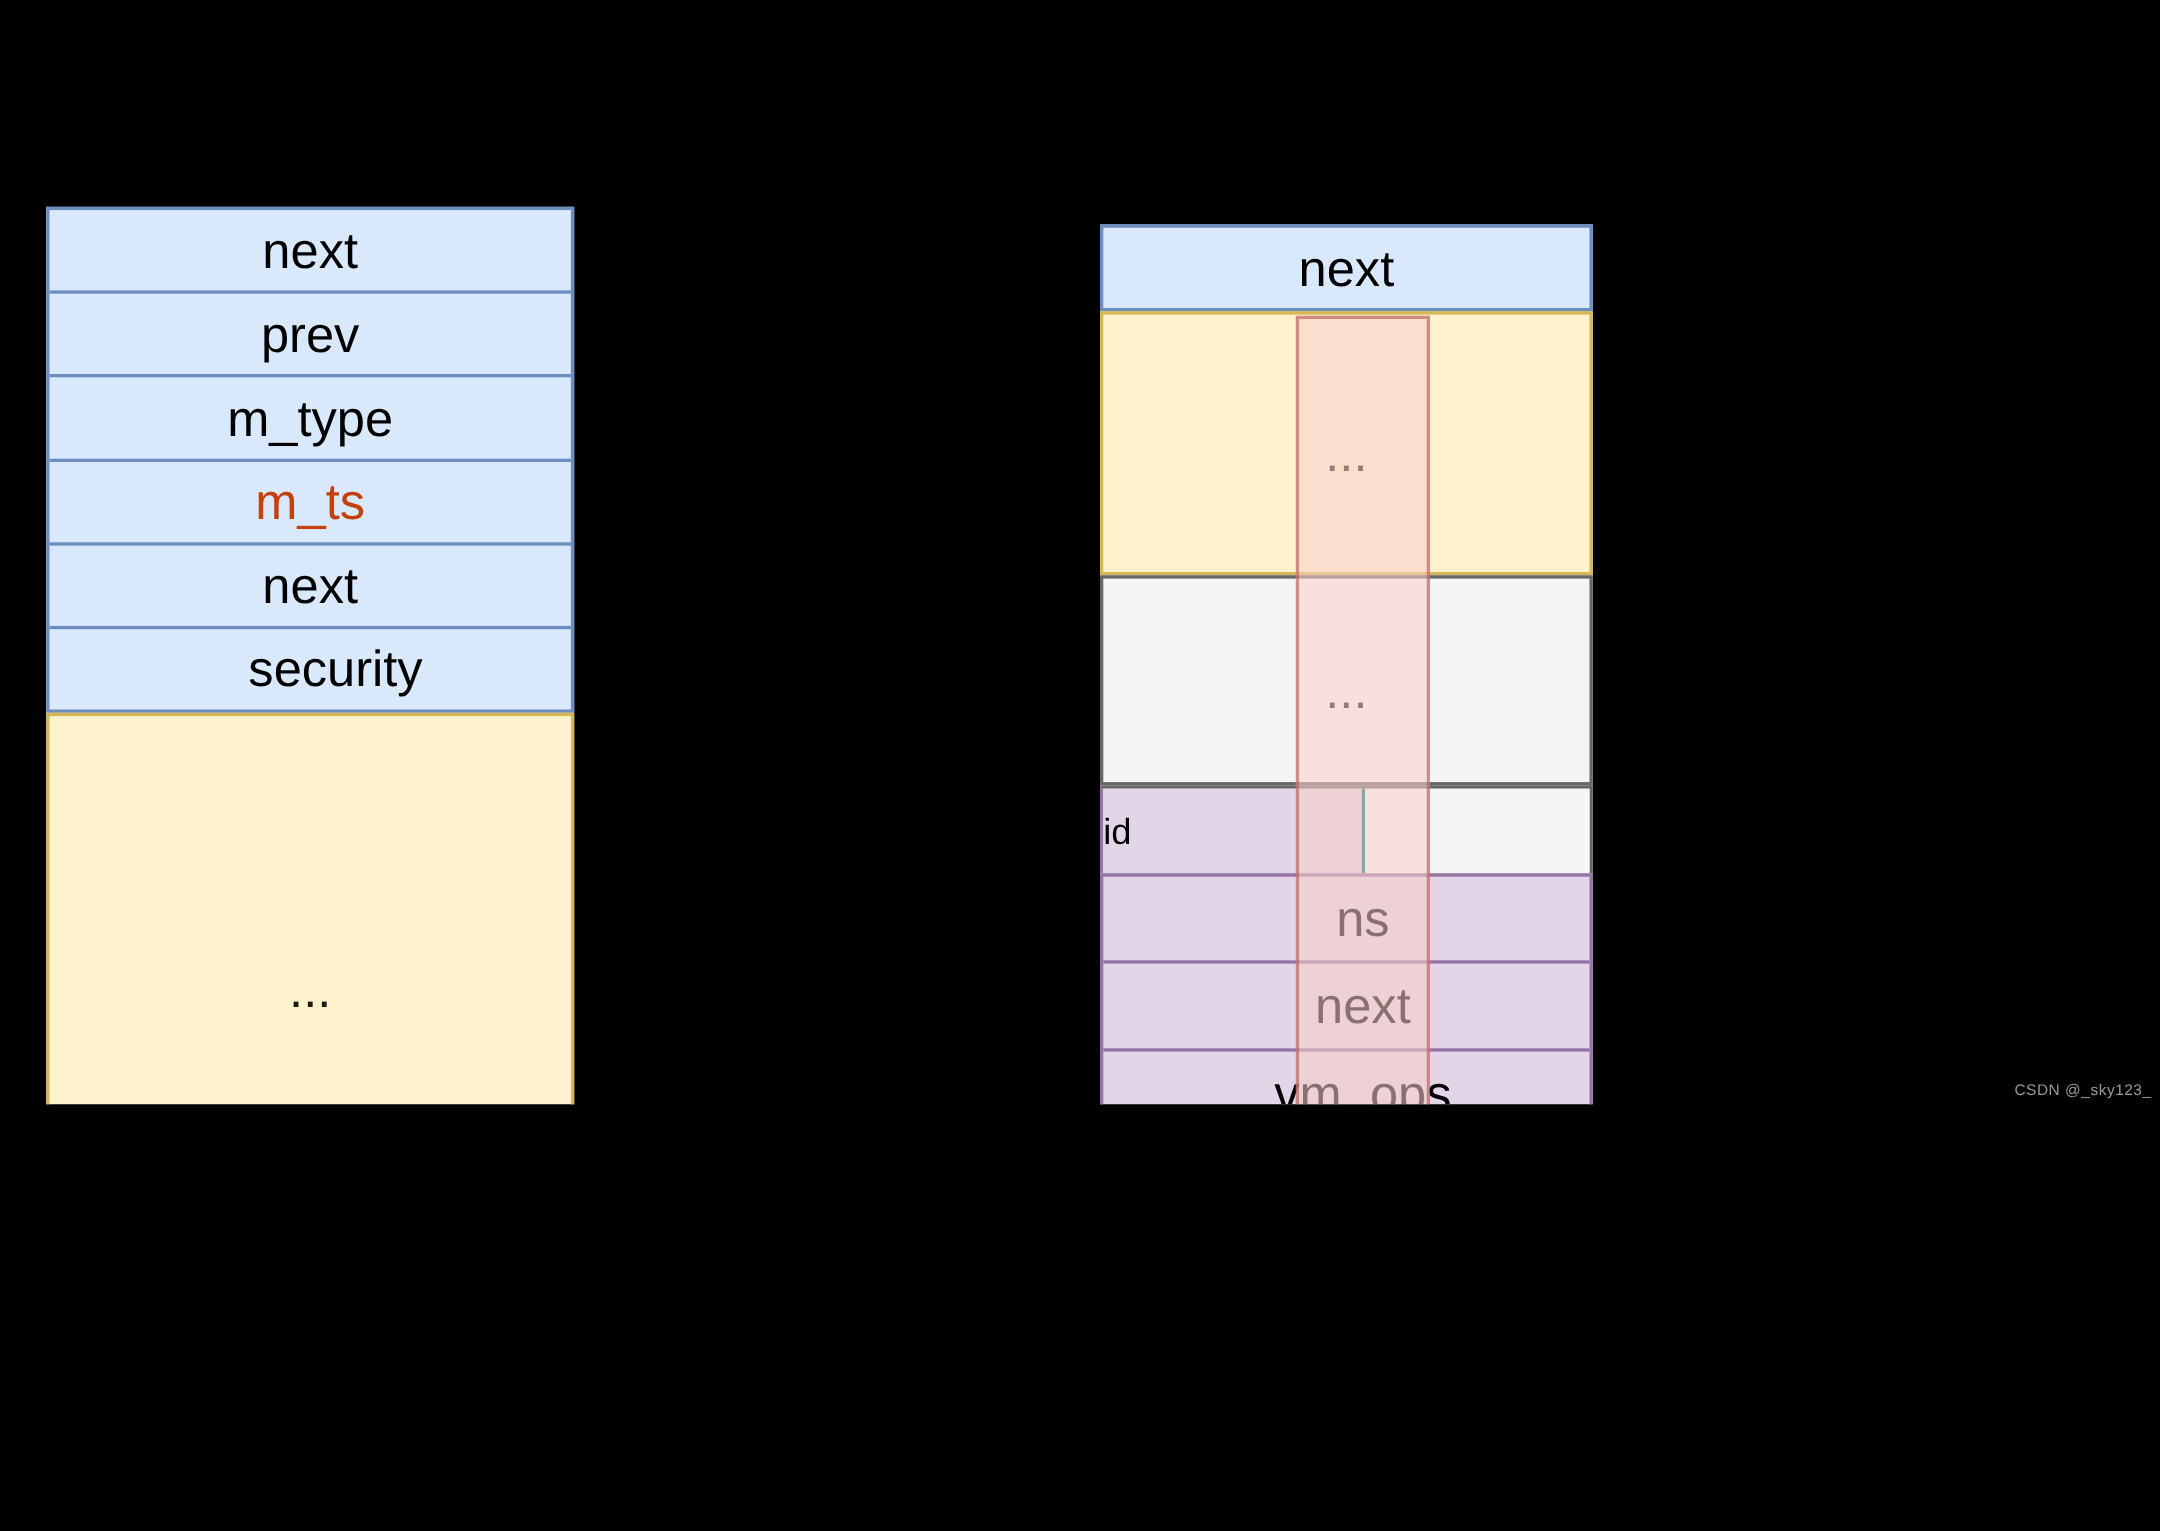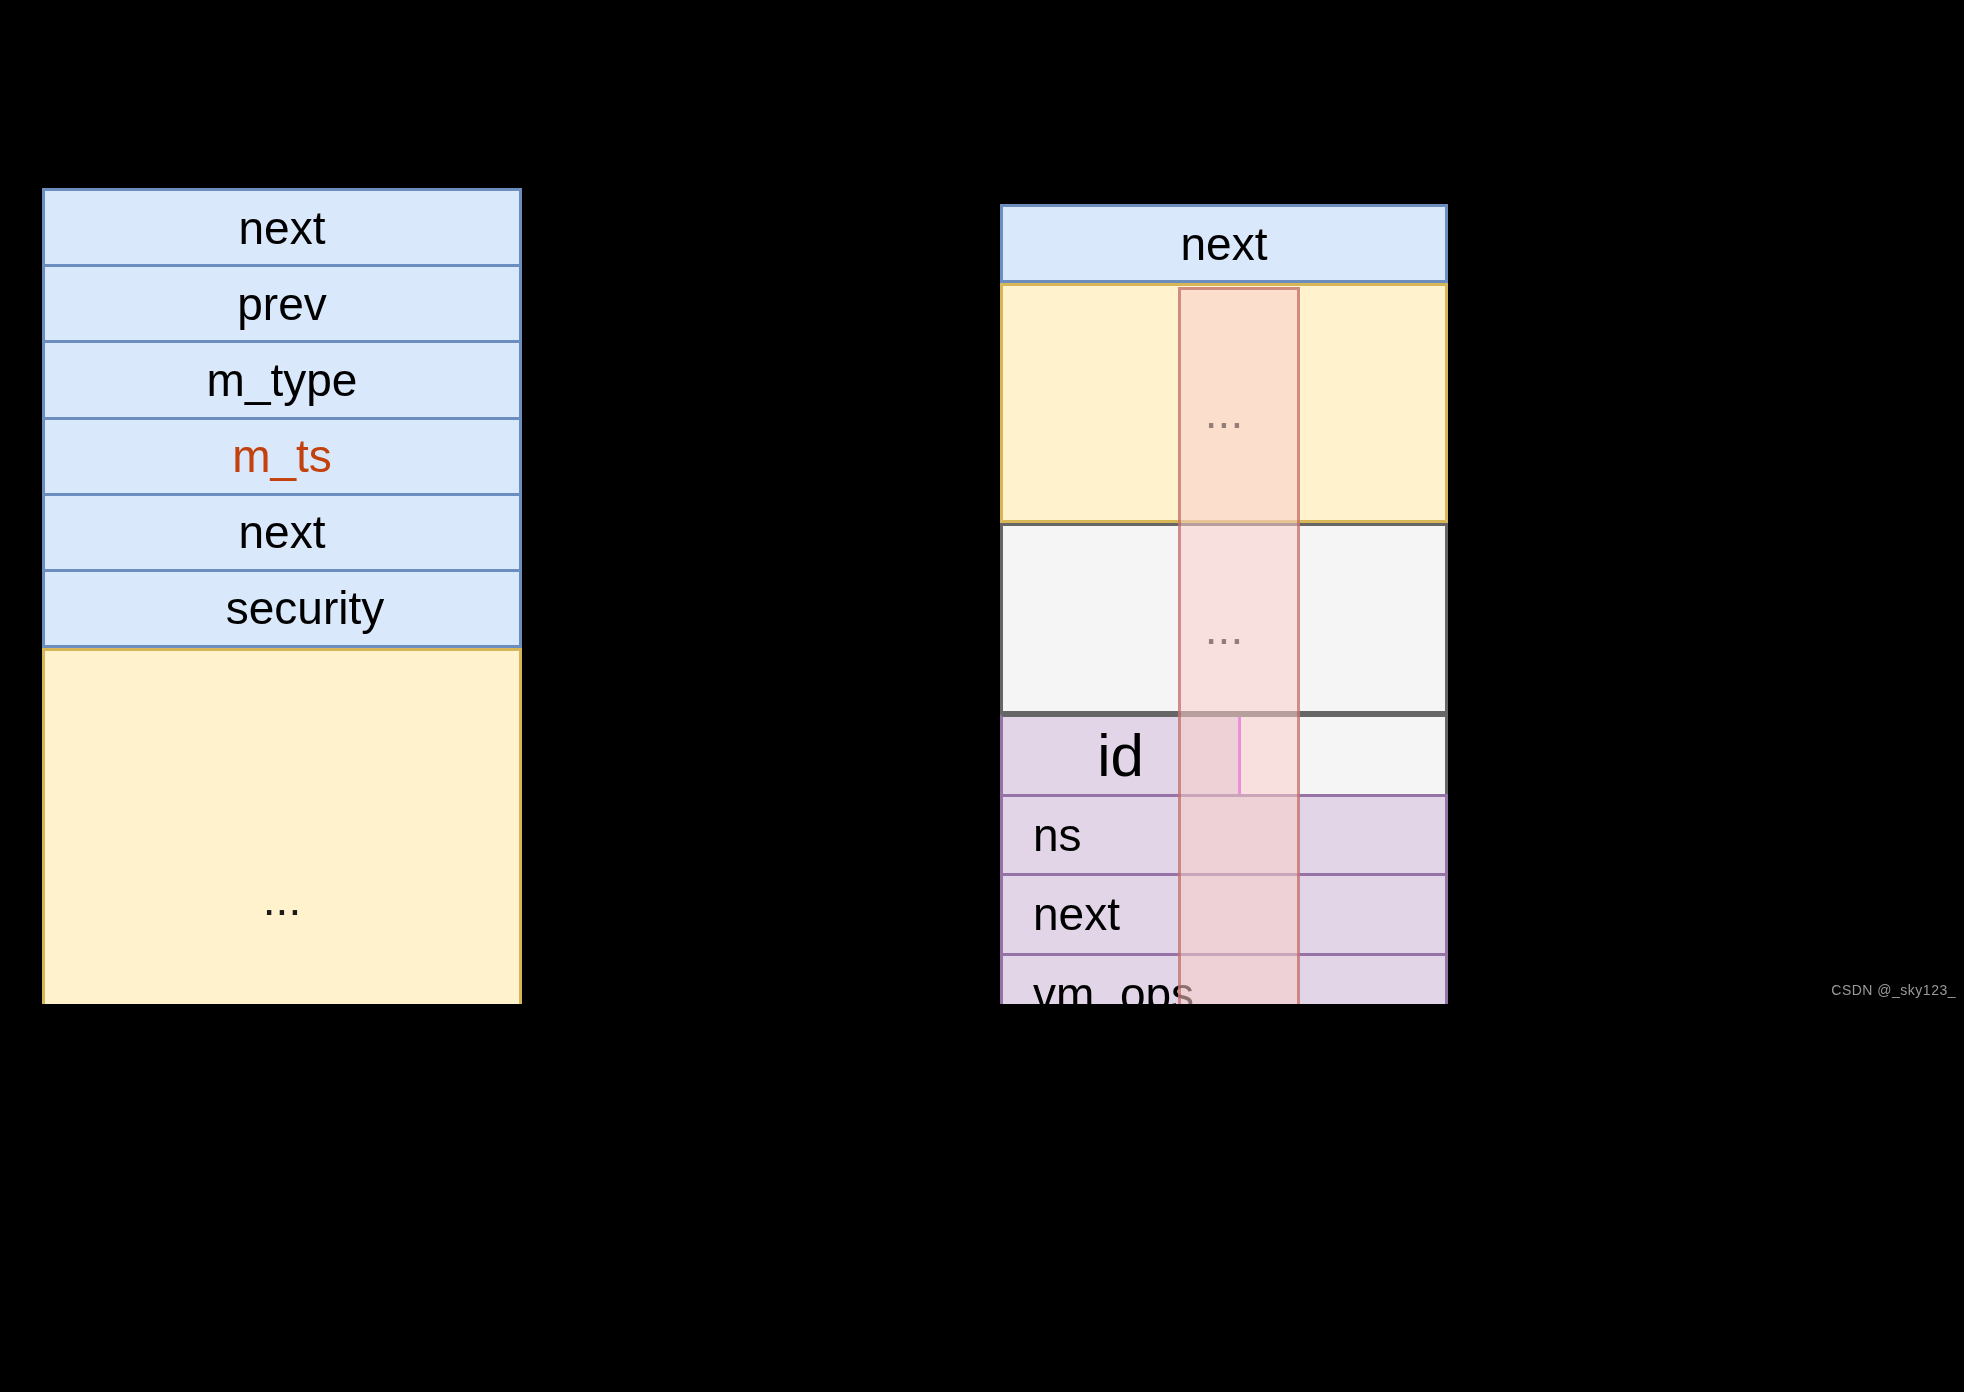--- a/index.html
+++ b/index.html
@@ -71,35 +71,35 @@
     background: #f5f5f5;
     border-top: 3px solid #666666;
     border-left: 3px solid #9673a6;
     border-right: 3px solid #666666;
     display: flex;
   }
   .id-cell {
     width: 238px; height: 100%;
     box-sizing: border-box;
     background: #e1d5e7;
-    border-right: 3px solid #d946ef;
-    display: flex; align-items: center; justify-content: center;
-    font-size: 60px;
+    border-right: 3px solid #0f766e;
+    display: flex; align-items: center; 
+    font-size: 33px;
   }
   .id-rest { flex: 1; background: #f5f5f5; }
 
   .right-purple {
     left: 1000px; top: 794px; width: 448px; height: 241px;
     background: #e1d5e7;
     border: 3px solid #9673a6;
     display: flex; flex-direction: column;
   }
   .right-purple .row {
     flex: 1;
-    display: flex; align-items: center; justify-content: flex-start;
+    display: flex; align-items: center; justify-content: center;
     border-bottom: 3px solid #9673a6;
     font-size: 46px;
     padding-left: 30px; 
   }
   .right-purple .row:last-child { border-bottom: none; }
 
   
   .arrow-overlay {
     left: 1178px; top: 287px; width: 122px; height: 748px;
     background: rgba(247, 205, 203, 0.55);

